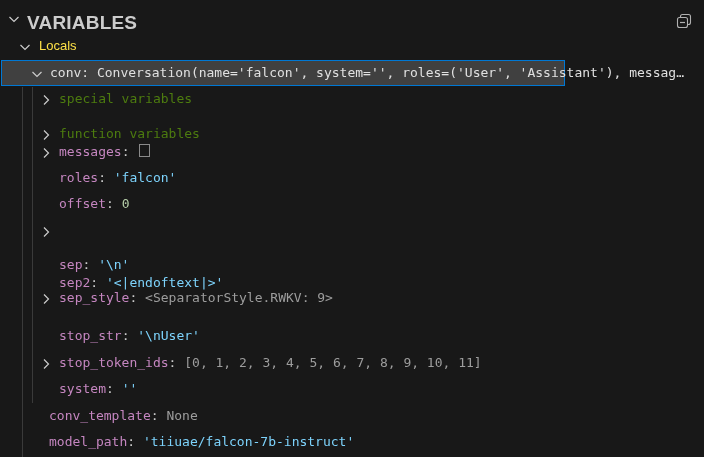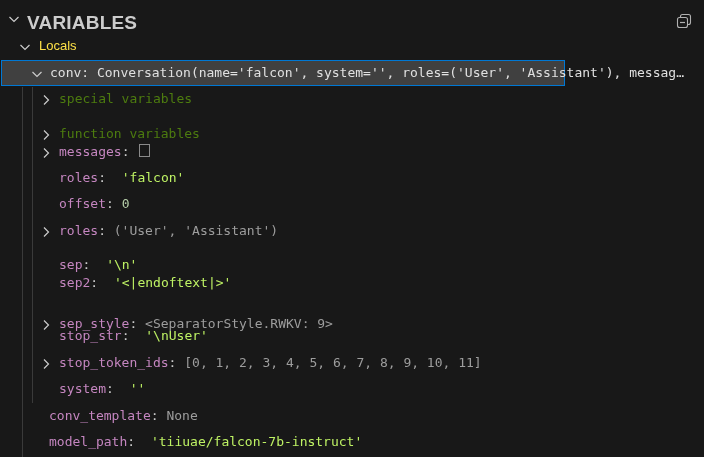--- a/index.html
+++ b/index.html
@@ -29,21 +29,21 @@
     font-family:"Liberation Sans","DejaVu Sans",sans-serif;
     font-weight:normal; font-size:13px; color:#fde047;
   }
   .selected {
     box-sizing:border-box; border:1px solid #0078d4; background:#404040;
     left:1px; width:564px;
   }
   .name { color:#c586c0; }
   .name-plain { color:#4d7c0f; }
   .punct { color:#cccccc; }
-  .str { color:#bef264;margin-left:8px; }
+  .str { color:#7dd3fc; }
   .num { color:#b5cea8; }
   .gray { color:#9d9d9d; }
   .white { color:#e0e0e0; }
   .guide { position:absolute; width:1px; background:#3a3a3a; }
   .sqbox {
     display:inline-block; width:9px; height:11px; border:1px solid #8a8a8a;
     vertical-align:-1px; margin-left:2px;
   }
   .ellipsis { overflow:hidden; text-overflow:ellipsis; width:640px; }
   svg { display:block; }
@@ -130,38 +130,35 @@
     <span class="name">offset</span><span class="punct">: </span><span class="num">0</span>
   </span>
 </div>
 
 <div class="row" style="top:219px;">
   <span class="chev" style="left:40px;">
     <svg width="12" height="12" viewBox="0 0 12 12">
         <path d="M4 1.5 L8.5 6 L4 10.5" fill="none" stroke="#cccccc" stroke-width="1.2"></path>
       </svg>
   </span>
-  <span class="txt" style="left:59px;">
-    <span class="name">roles</span><span class="punct">: </span><span class="gray">('User', 'Assistant')</span>
-  </span>
 </div>
 
 <div class="row" style="top:253px;">
   <span class="txt" style="left:59px;">
     <span class="name">sep</span><span class="punct">: </span><span class="str">'\n'</span>
   </span>
 </div>
 
 <div class="row" style="top:271px;text-align:center;">
   <span class="txt" style="left:59px;">
     <span class="name">sep2</span><span class="punct">: </span><span class="str">'&lt;|endoftext|&gt;'</span>
   </span>
 </div>
 
-<div class="row" style="top:312px;">
+<div class="row" style="top:286px;">
   <span class="chev" style="left:40px;">
     <svg width="12" height="12" viewBox="0 0 12 12">
         <path d="M4 1.5 L8.5 6 L4 10.5" fill="none" stroke="#cccccc" stroke-width="1.2"></path>
       </svg>
   </span>
   <span class="txt" style="left:59px;">
     <span class="name">sep_style</span><span class="punct">: </span><span class="gray">&lt;SeparatorStyle.RWKV: 9&gt;</span>
   </span>
 </div>
 

